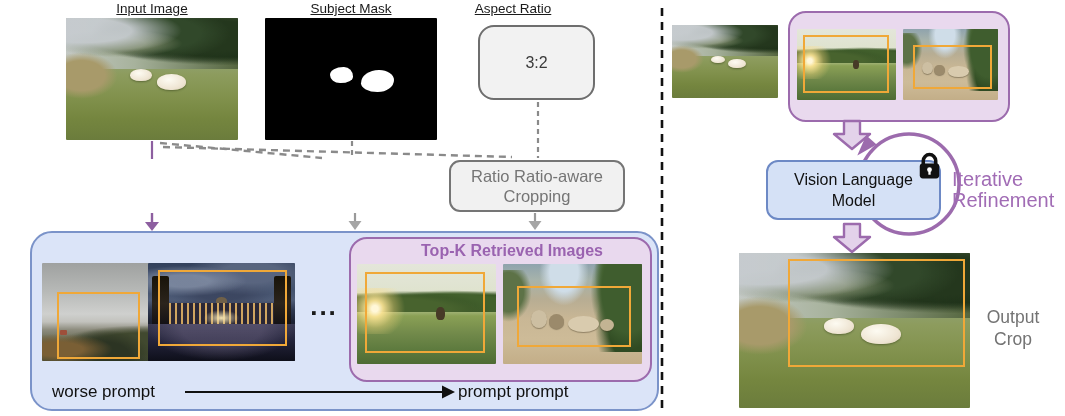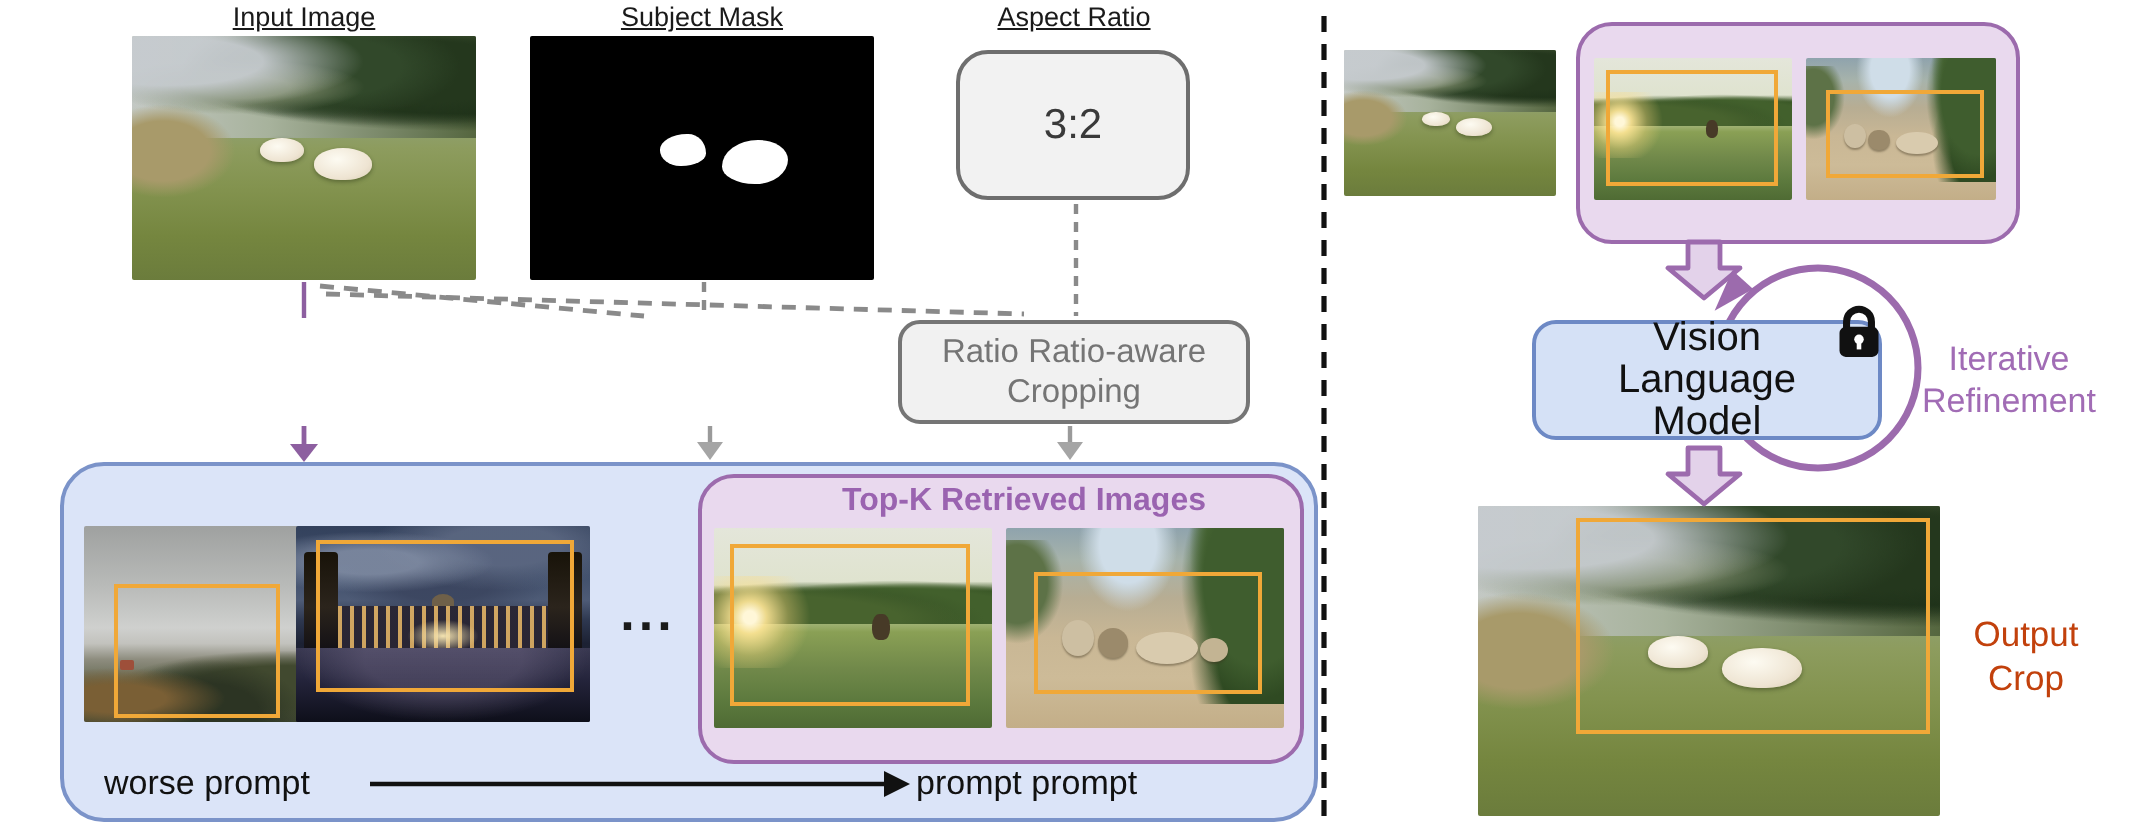--- a/index.html
+++ b/index.html
@@ -10,33 +10,33 @@
   #back-overlay{z-index:0;}
   #front-overlay{z-index:2;}
   .toplabel{font-size:13.5px;color:#1a1a1a;text-align:center;line-height:16px;z-index:1;text-decoration:underline;}
   .photo{position:absolute;overflow:hidden;z-index:1;border-radius:1px;}
   .photo>div{position:absolute;}
   .croprect{position:absolute;border:2px solid #f0a838;z-index:3;}
   
   .rbox{position:absolute;box-sizing:border-box;display:flex;align-items:center;
     justify-content:center;text-align:center;z-index:1;}
   .arbox{border:2.5px solid #6e6e6e;border-radius:16px;background:#f2f2f2;
-    font-size:21px;color:#3a3a3a;}
+    font-size:16px;color:#3a3a3a;}
   .method{border-radius:11px;font-size:16.5px;line-height:20px;padding:2px 6px;}
   .method.purple{background:#e6d6ec;border:2.5px solid #9c6bad;color:#111;}
   .method.gray{background:#f1f1f1;border:2.5px solid #757575;color:#757575;}
   .bluebox{border:2px solid #7b93c9;border-radius:22px;background:#dbe4f8;}
   .purplebox{border:2.5px solid #9c6bad;border-radius:18px;background:#e9d9ee;}
   .topk-title{font-size:16px;color:#9a63b0;font-weight:600;text-align:center;z-index:2;}
   .prompt-label{font-size:17px;color:#111;z-index:2;}
   .dots{font-size:26px;font-weight:700;color:#1a1a1a;letter-spacing:2px;z-index:2;text-align:center;}
   .vlmbox{background:#d5e1f6;border:2.5px solid #6d89c5;border-radius:12px;
-    font-size:20px;line-height:21px;color:#111;padding:0 14px;}
-  .purpletext{font-size:17px;line-height:21px;color:#a16cb5;text-align:center;z-index:2;}
-  .outlabel{font-size:17.5px;line-height:22px;color:#c2410c;text-align:center;z-index:2;}
+    font-size:16px;line-height:21px;color:#111;padding:0 14px;}
+  .purpletext{font-size:20px;line-height:21px;color:#a16cb5;z-index:2;}
+  .outlabel{font-size:17.5px;line-height:22px;color:#737373;text-align:center;z-index:2;}
   
   .scene-sheep{background:linear-gradient(180deg,#b9bfb4 0%,#9dab90 16%,#8fa071 36%,
     #8d9c5e 46%,#83934f 62%,#75863f 82%,#6b7c3c 100%);}
   .sh-trees{left:0;top:0;width:100%;height:42%;background:
     radial-gradient(ellipse at 10% 25%,rgba(198,203,207,.95) 0 22%,transparent 45%),
     radial-gradient(ellipse at 30% 50%,#7d8a6b 0 16%,transparent 38%),
     radial-gradient(ellipse at 55% 30%,#31482a 0 30%,transparent 52%),
     radial-gradient(ellipse at 78% 35%,#24371d 0 34%,transparent 58%),
     radial-gradient(ellipse at 98% 45%,#1d3018 0 40%,transparent 62%),
     linear-gradient(90deg,#c3c8c2,#a7b29c 40%,#55663f);}
@@ -98,21 +98,21 @@
 <body>
 
 <div class="canvas">
 
   <svg class="overlay" id="back-overlay" viewBox="0 0 1065 416">
     <circle cx="909" cy="184" r="50" fill="none" stroke="#9c6bad" stroke-width="3.5"></circle>
   </svg>
 
   <div class="abs toplabel" style="left:66px;top:1px;width:172px;">Input Image</div>
   <div class="abs toplabel" style="left:265px;top:1px;width:172px;">Subject Mask</div>
-  <div class="abs toplabel" style="left:478px;top:1px;width:118px;">Aspect Ratio</div>
+  <div class="abs toplabel" style="left:454px;top:1px;width:118px;">Aspect Ratio</div>
 
   <div class="photo scene-sheep" style="left:66px;top:18px;width:172px;height:122px;">
     <div class="sh-trees"></div>
     <div class="sh-weeds"></div>
     <div class="sheep" style="left:37%;top:42%;width:13%;height:10%;"></div>
     <div class="sheep" style="left:53%;top:46%;width:17%;height:13%;"></div>
   </div>
 
   <div class="photo scene-mask" style="left:265px;top:18px;width:172px;height:122px;">
     <div class="maskblob" style="left:38%;top:40%;width:13%;height:13%;border-radius:60% 40% 55% 45%/50% 60% 40% 50%;"></div>

